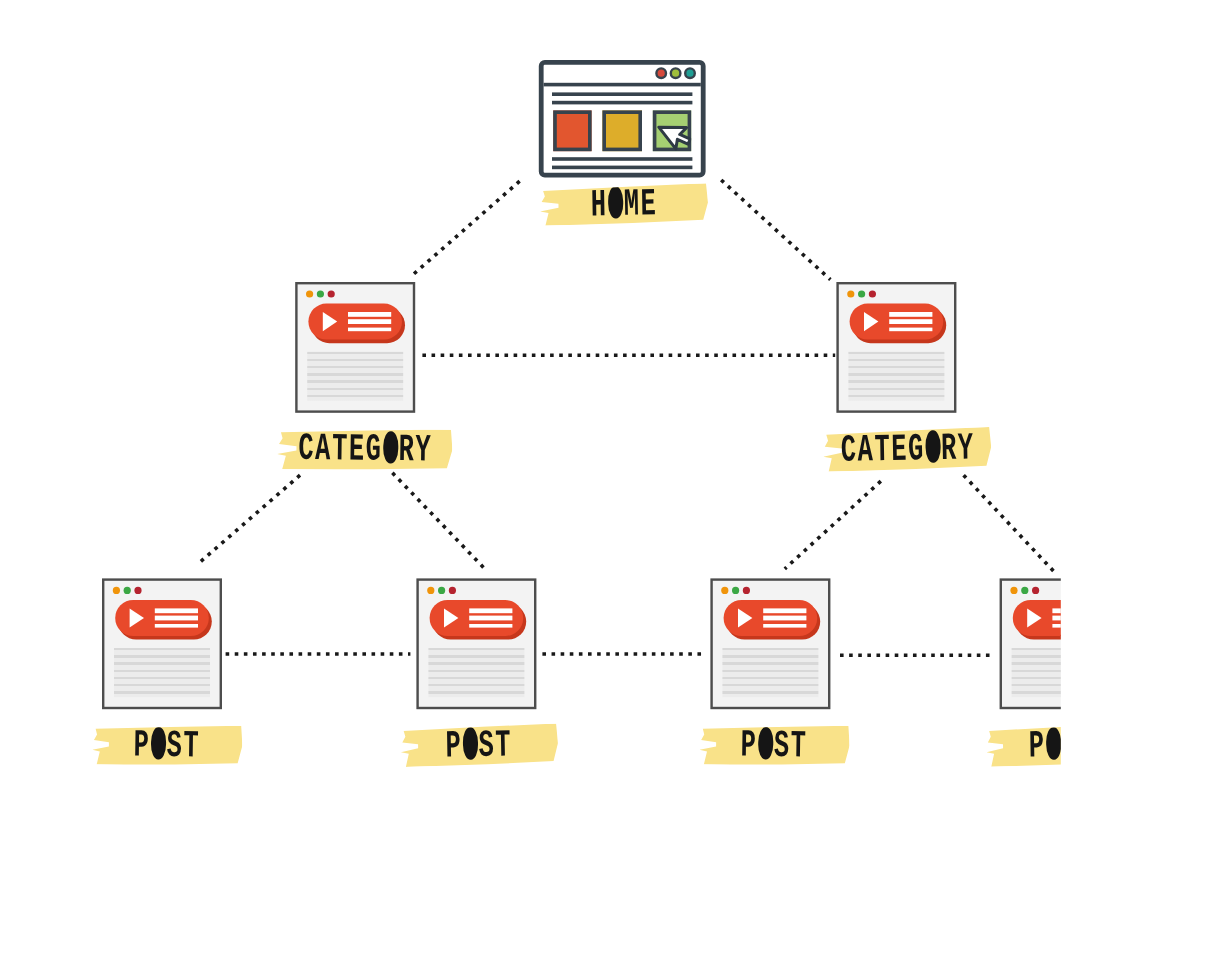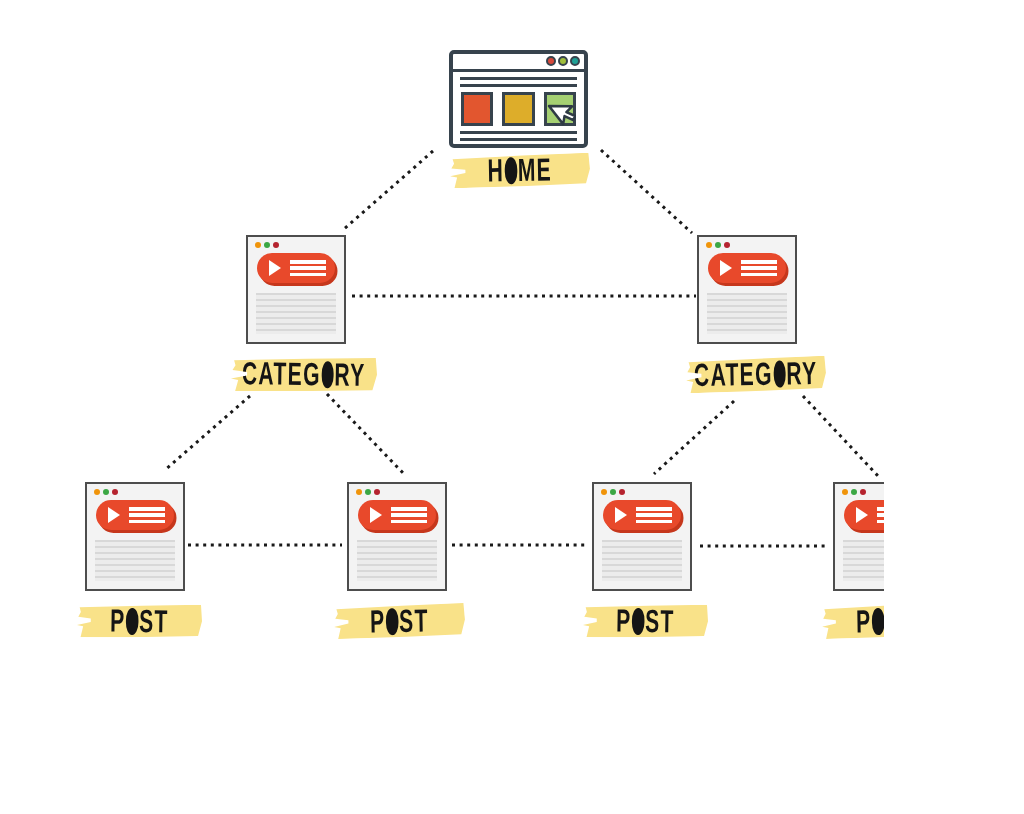--- a/index.html
+++ b/index.html
@@ -1,17 +1,17 @@
 <!DOCTYPE html>
 <html><head>
 <meta charset="utf-8">
 <style>
   html,body{margin:0;padding:0;background:#ffffff;}
   .canvas{position:relative;width:884px;height:814px;background:#ffffff;overflow:hidden;
-          font-family:Liberation Sans, sans-serif;}
+          font-family:Liberation Mono, monospace;}
   .connectors{position:absolute;left:0;top:0;z-index:0;}
   .connectors line{stroke:#191919;stroke-width:3;stroke-dasharray:3 4.6;fill:none;}
 
   
   .browser-icon{position:absolute;left:449px;top:50px;width:139px;height:98px;
     background:#ffffff;border:4px solid #37434d;border-radius:5px;box-sizing:border-box;z-index:1;}
   .titlebar{height:15px;border-bottom:3px solid #37434d;position:relative;}
   .win-dots{position:absolute;right:4px;top:2px;display:flex;gap:2px;}
   .win-dots i{width:6px;height:6px;border:2px solid #37434d;border-radius:50%;display:block;}
   .wd-red{background:#d6493b;} .wd-green{background:#a0bf3c;} .wd-teal{background:#1f9f95;}

